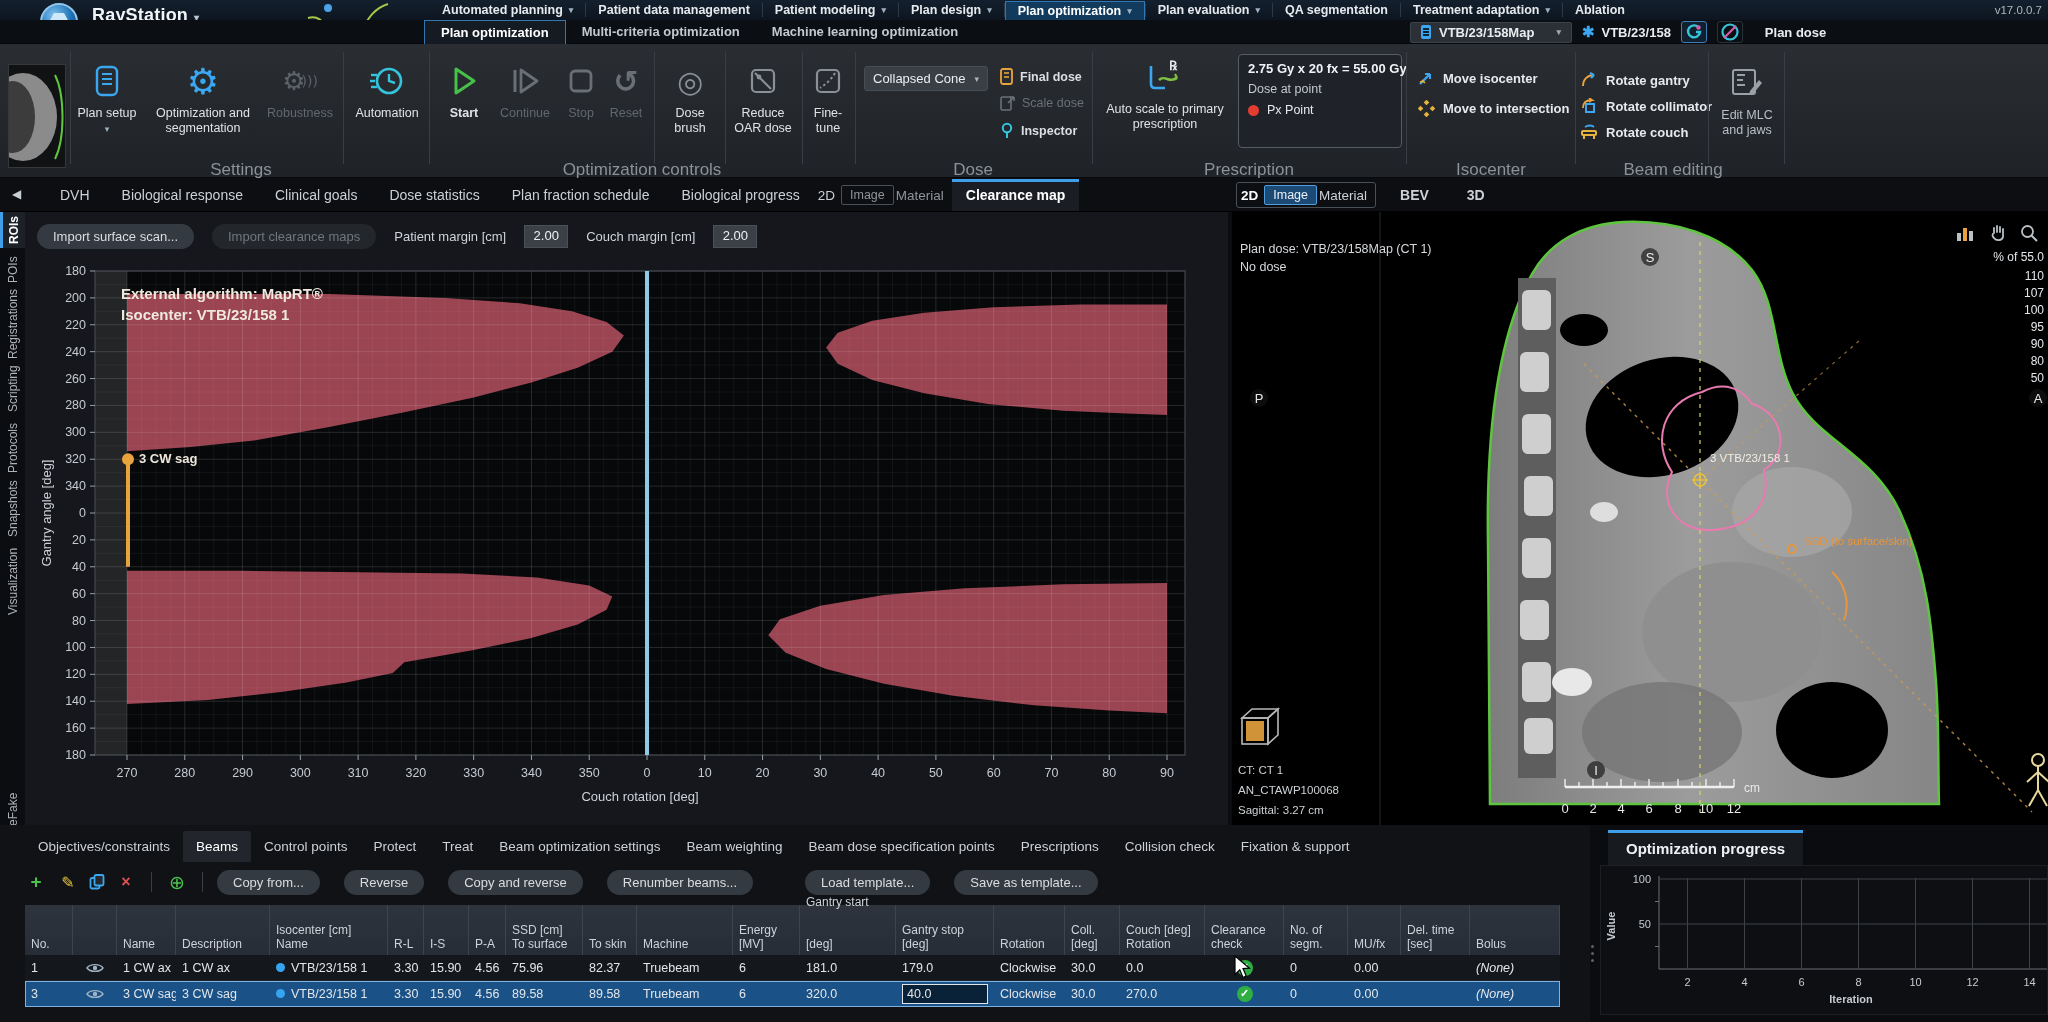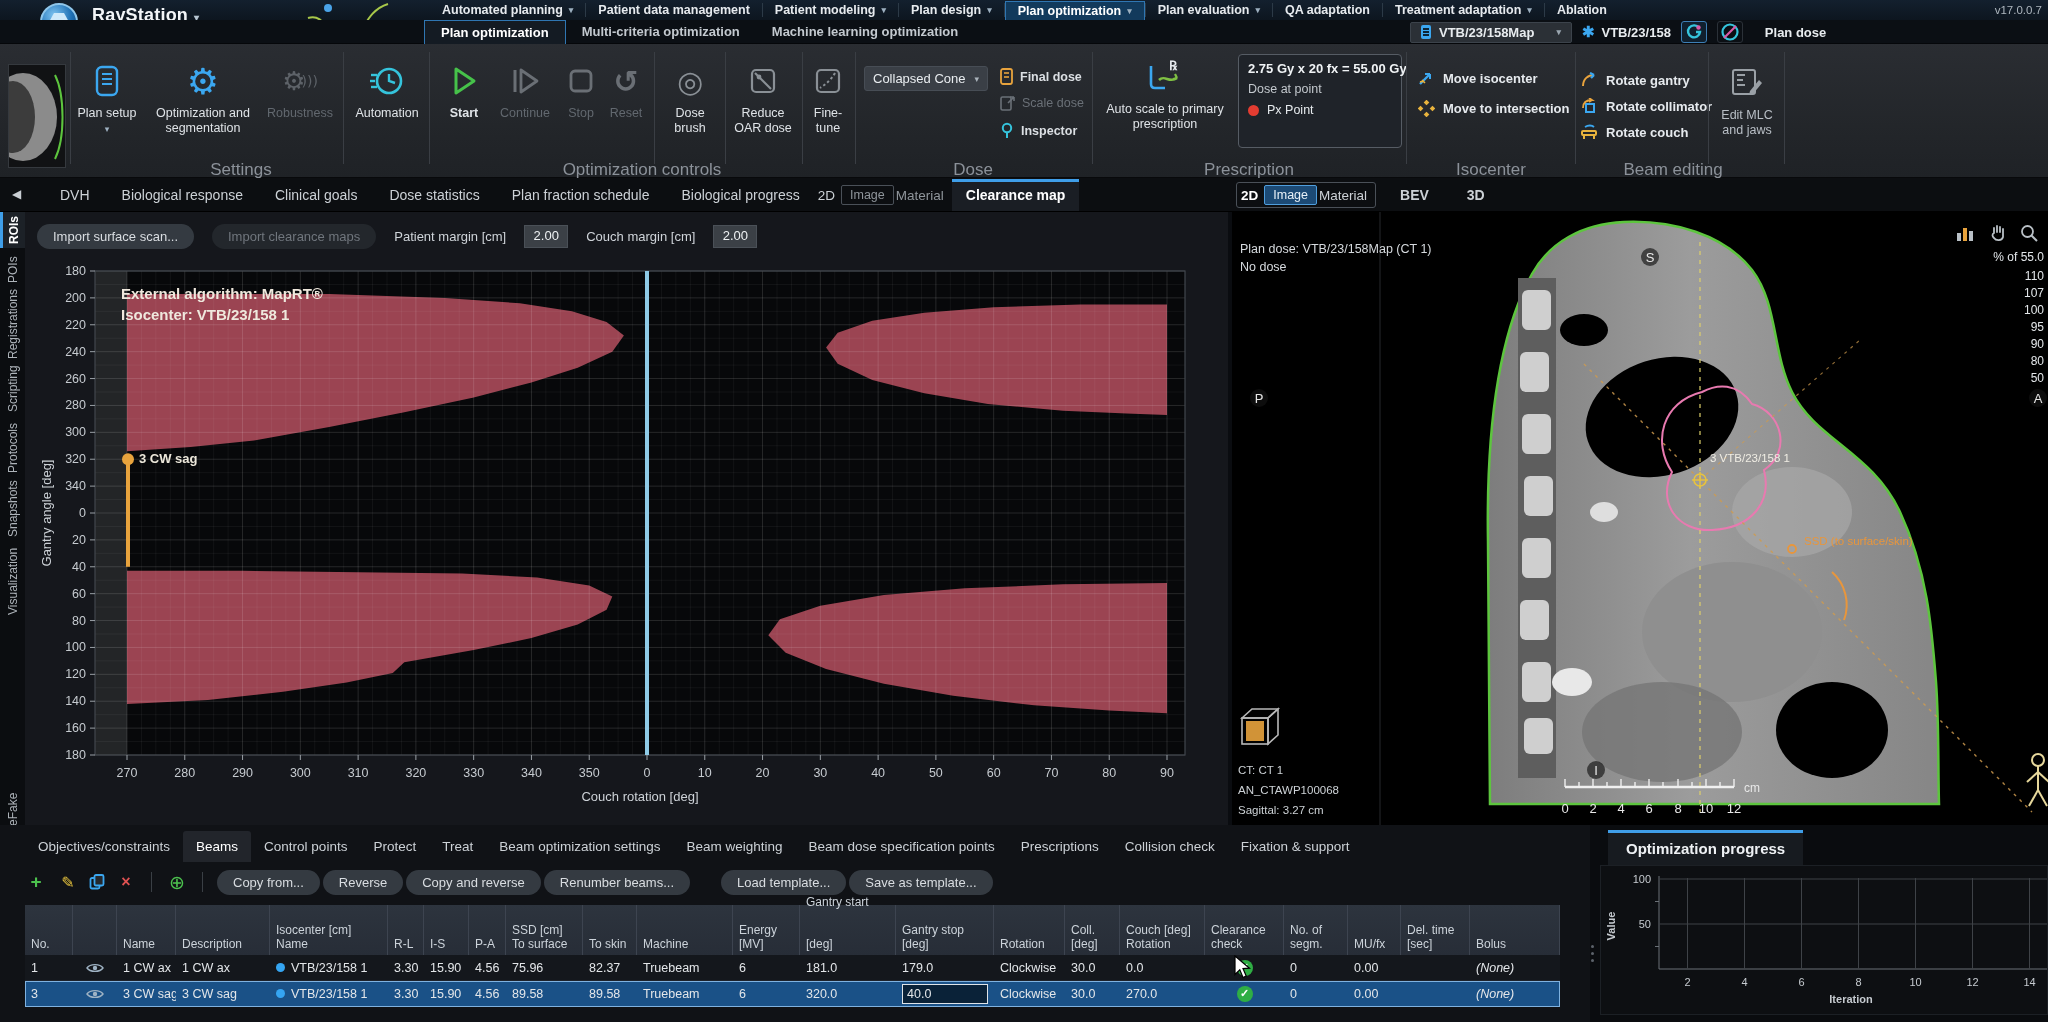--- a/index.html
+++ b/index.html
@@ -165,21 +165,21 @@
           <span>Plan optimization</span>
           <span class="caret">▾</span>
         </div>
         <div class="msep"></div>
         <div class="mitem">
           <span>Plan evaluation</span>
           <span class="caret">▾</span>
         </div>
         <div class="msep"></div>
         <div class="mitem">
-          <span>QA adaptation</span>
+          <span>QA segmentation</span>
         </div>
         <div class="msep"></div>
         <div class="mitem">
           <span>Treatment adaptation</span>
           <span class="caret">▾</span>
         </div>
         <div class="msep"></div>
         <div class="mitem">
           <span>Ablation</span>
         </div>
@@ -854,21 +854,21 @@
       <span class="ticon" style="color:#4cc24e;font-weight:bold;font-size:19px">+</span>
       <span class="ticon" style="color:#e8c43d">✎</span>
       <svg width="16" height="16" viewBox="0 0 16 16">
           <rect x="1.5" y="4" width="9" height="10.5" rx="1.5" fill="none" stroke="#3ba7f0" stroke-width="1.8"></rect>
           <rect x="5.5" y="1" width="9" height="10.5" rx="1.5" fill="#24282d" stroke="#3ba7f0" stroke-width="1.8"></rect>
         </svg>
       <span class="ticon" style="color:#e05252;font-weight:bold">×</span>
       <span class="tsep"></span>
       <span class="ticon" style="color:#4cc24e;font-size:19px">⊕</span>
       <span class="tsep"></span>
-      <span id="pills" style="display: inline-flex; gap: 3px; align-items: flex-end;">
+      <span id="pills" style="display: inline-flex; gap: 24px; align-items: flex-end;">
           <span class="pill">Copy from...</span>
           <span class="pill">Reverse</span>
           <span class="pill">Copy and reverse</span>
           <span class="pill">Renumber beams...</span>
           <span class="pill" style="margin-left: 28px;">Load template...</span>
           <span class="pill">Save as template...</span>
         </span>
     </div>
     <div id="beams-table">
       <div id="thead">

